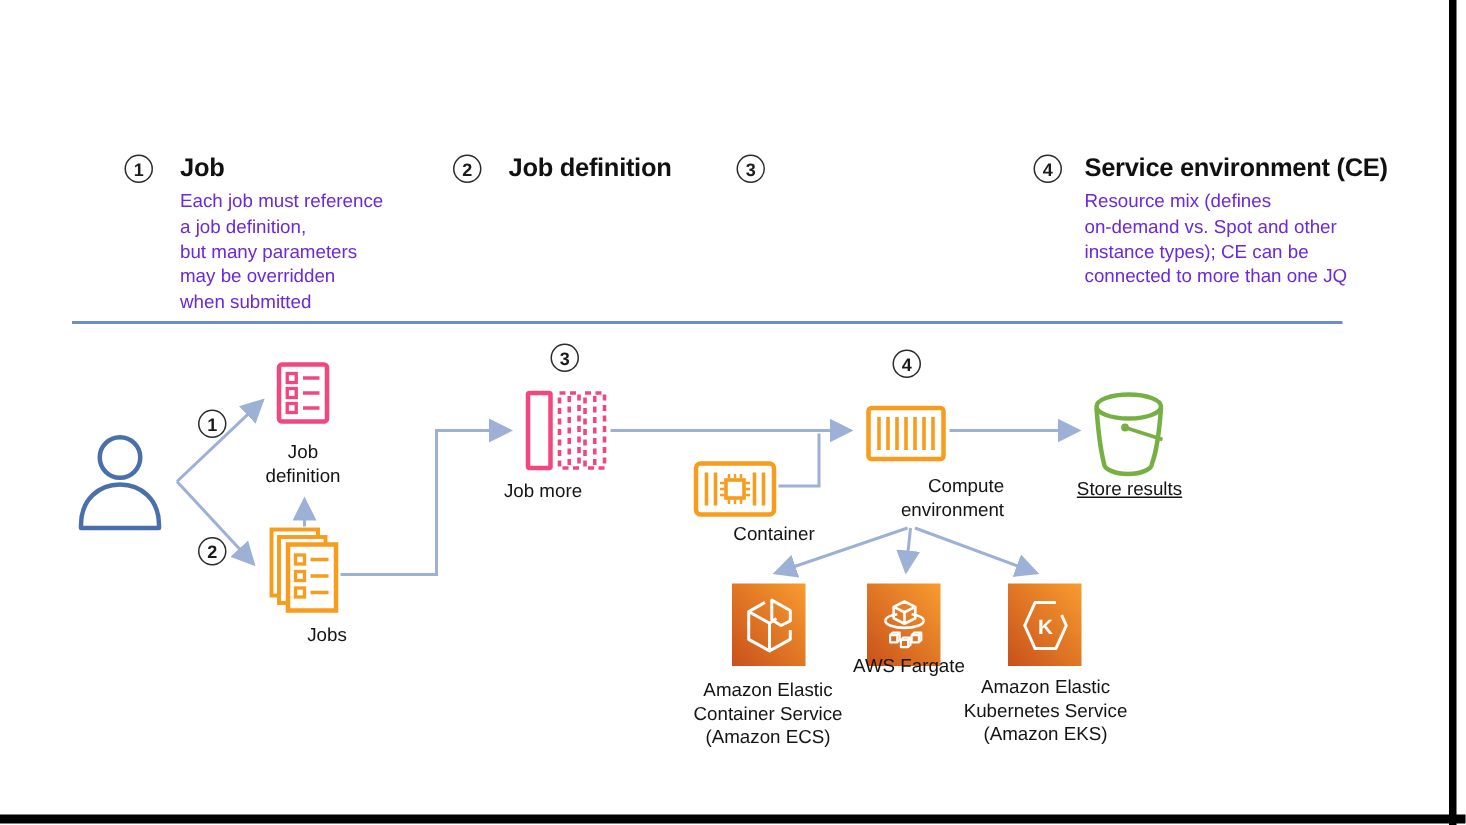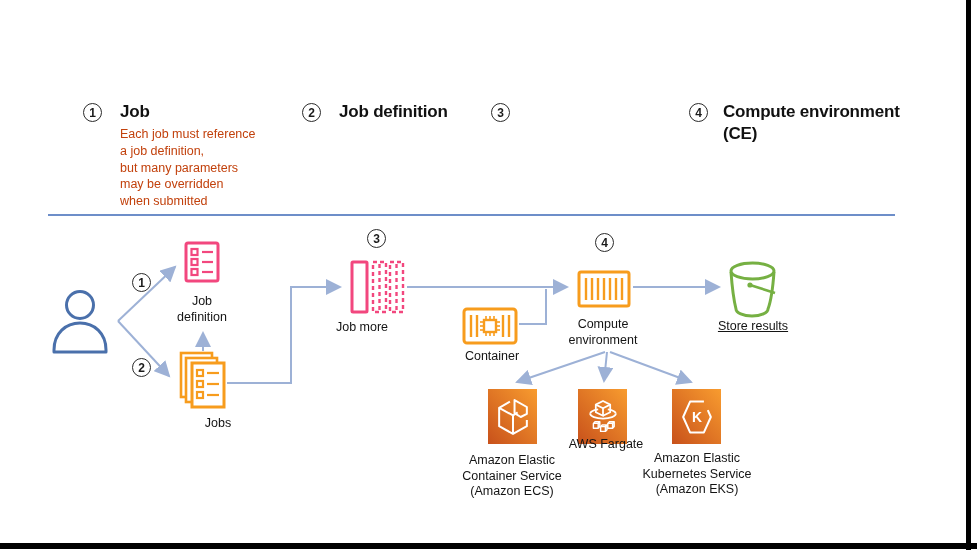--- a/index.html
+++ b/index.html
@@ -9,21 +9,21 @@
   
   .edge-right{position:absolute;left:966px;top:0;width:5px;height:550px;background:#000;}
   .edge-bottom{position:absolute;left:0;top:543px;width:977px;height:6px;background:#000;}
 
   
   .badge{position:absolute;width:19px;height:19px;border:1.4px solid #2b2b2b;border-radius:50%;
          display:flex;align-items:center;justify-content:center;font-size:12px;font-weight:bold;color:#1b1b1b;
          background:#fff;box-sizing:border-box;}
   .legend-text{position:absolute;top:101px;}
   .legend-title{font-size:17px;font-weight:600;color:#111;line-height:22px;letter-spacing:-0.2px;margin-bottom:3px;}
-  .legend-desc{font-size:12.5px;line-height:16.8px;color:#c2410c;white-space:pre-line;}
+  .legend-desc{font-size:12.5px;line-height:16.8px;color:#6d28d9;white-space:pre-line;}
 
   .divider{position:absolute;left:48px;top:214px;width:847px;height:2px;background:#6d8ec9;}
 
   
   .dlabel{position:absolute;font-size:12.5px;line-height:15.5px;color:#141414;text-align:center;
           transform:translateX(-50%);white-space:pre-line;}
 
   .icon-wrap{position:absolute;}
 
   .aws-card{position:absolute;width:49px;height:55px;background:linear-gradient(to top right,#c8511b,#f89c2f);
@@ -47,21 +47,25 @@
 
   <div class="badge" style="left:302px;top:103px;">2</div>
   <div class="legend-text" style="left:339px;width:185px;">
     <div class="legend-title">Job definition</div>
   </div>
 
   <div class="badge" style="left:491px;top:103px;">3</div>
 
   <div class="badge" style="left:689px;top:103px;">4</div>
   <div class="legend-text" style="left:723px;width:210px;">
-    <div class="legend-title">Compute environment (CE)</div>
+    <div class="legend-title">Service environment (CE)</div>
+    <div class="legend-desc">Resource mix (defines
+on-demand vs. Spot and other
+instance types); CE can be
+connected to more than one JQ</div>
   </div>
 
   <div class="divider"></div>
 
   <svg width="977" height="550" viewBox="0 0 977 550" style="position:absolute;left:0;top:0;">
     <defs>
       <marker id="ah" markerWidth="9" markerHeight="8" refX="7" refY="4" orient="auto">
         <path d="M0,0 L8,4 L0,8 Z" fill="#9db1d6"></path>
       </marker>
     </defs>
@@ -205,22 +209,22 @@
         <path d="M33,6 H15 L6,26 L15,46 H33 L42,26 L38,17"></path>
       </g>
       <text x="24" y="33" text-anchor="middle" font-size="18" font-weight="bold" fill="#fff" font-family="Liberation Sans, sans-serif">K</text>
     </svg>
   </div>
 
   <div class="dlabel" style="left:202px;top:294px;">Job
 definition</div>
   <div class="dlabel" style="left:218px;top:416px;">Jobs</div>
   <div class="dlabel" style="left:362px;top:320px;">Job more</div>
-  <div class="dlabel" style="left:492px;top:349px;">Container</div>
-  <div class="dlabel" style="left:603px;top:317px;">Compute
+  <div class="dlabel" style="left:516px;top:349px;">Container</div>
+  <div class="dlabel" style="left:635px;top:317px;text-align:right;">Compute
 environment</div>
   <div class="dlabel" style="left:753px;top:319px;text-decoration:underline;">Store results</div>
   <div class="dlabel" style="left:512px;top:453px;">Amazon Elastic
 Container Service
 (Amazon ECS)</div>
   <div class="dlabel" style="left:606px;top:437px;">AWS Fargate</div>
   <div class="dlabel" style="left:697px;top:451px;">Amazon Elastic
 Kubernetes Service
 (Amazon EKS)</div>
 

